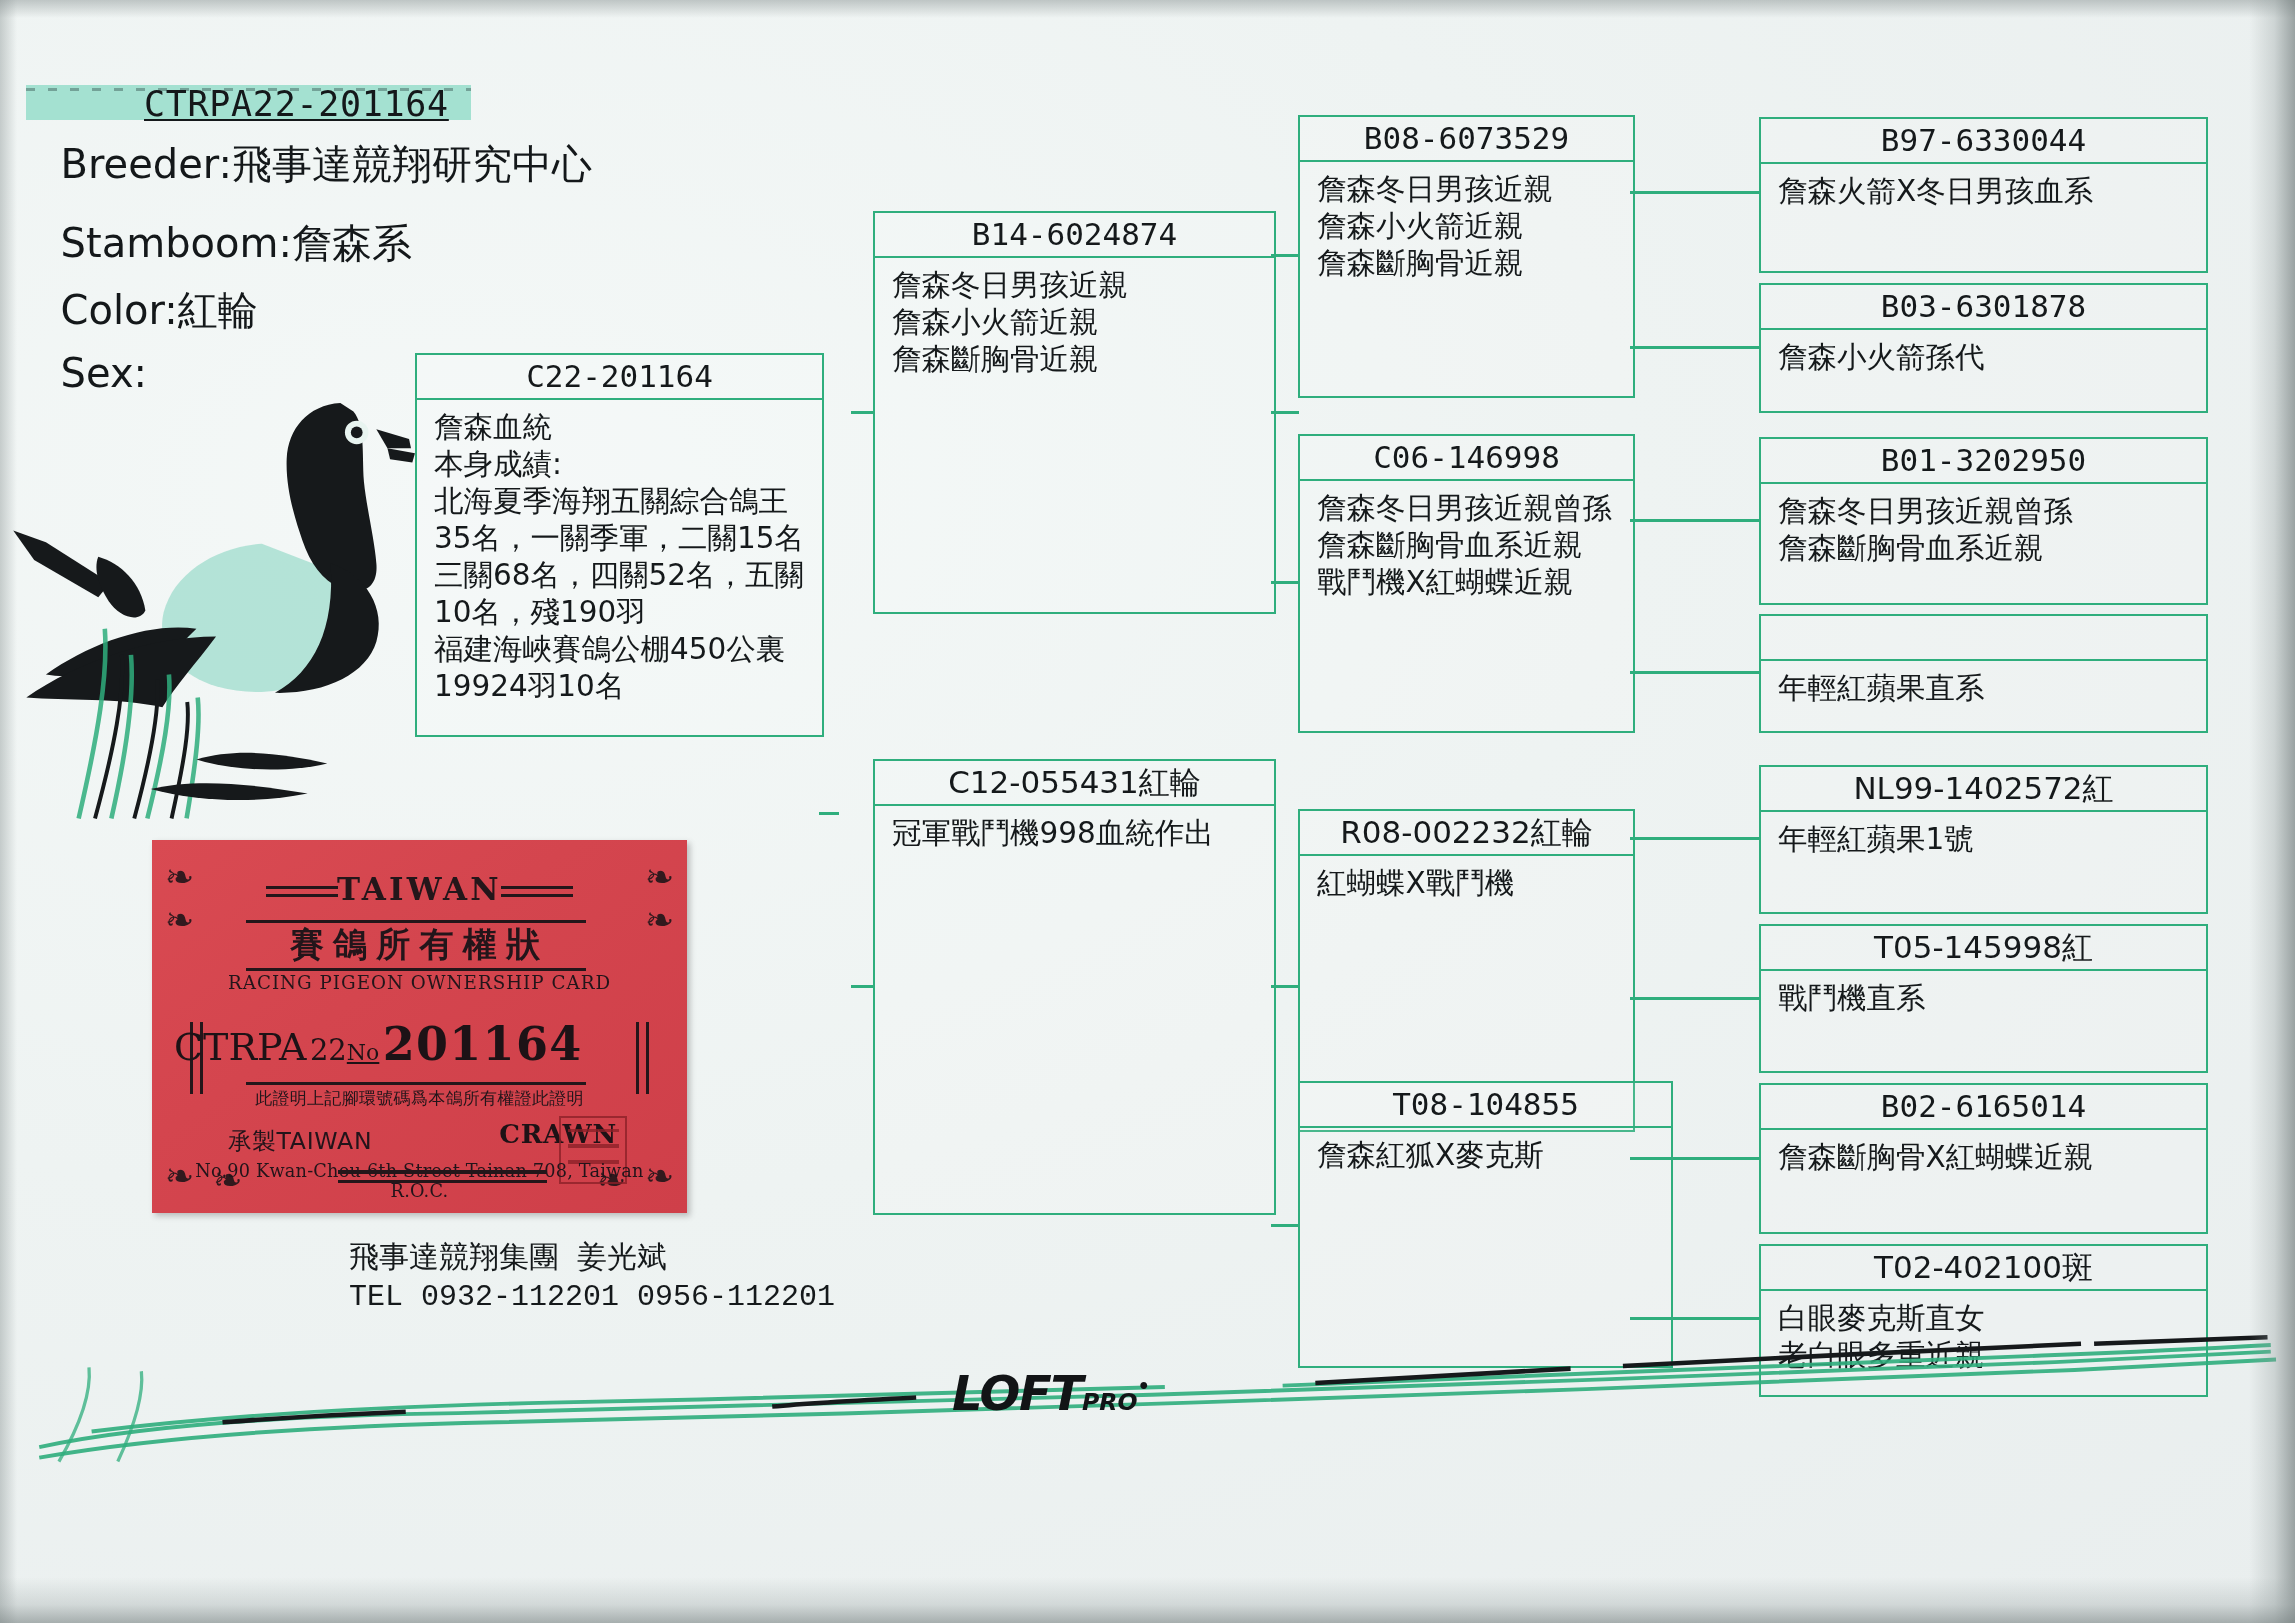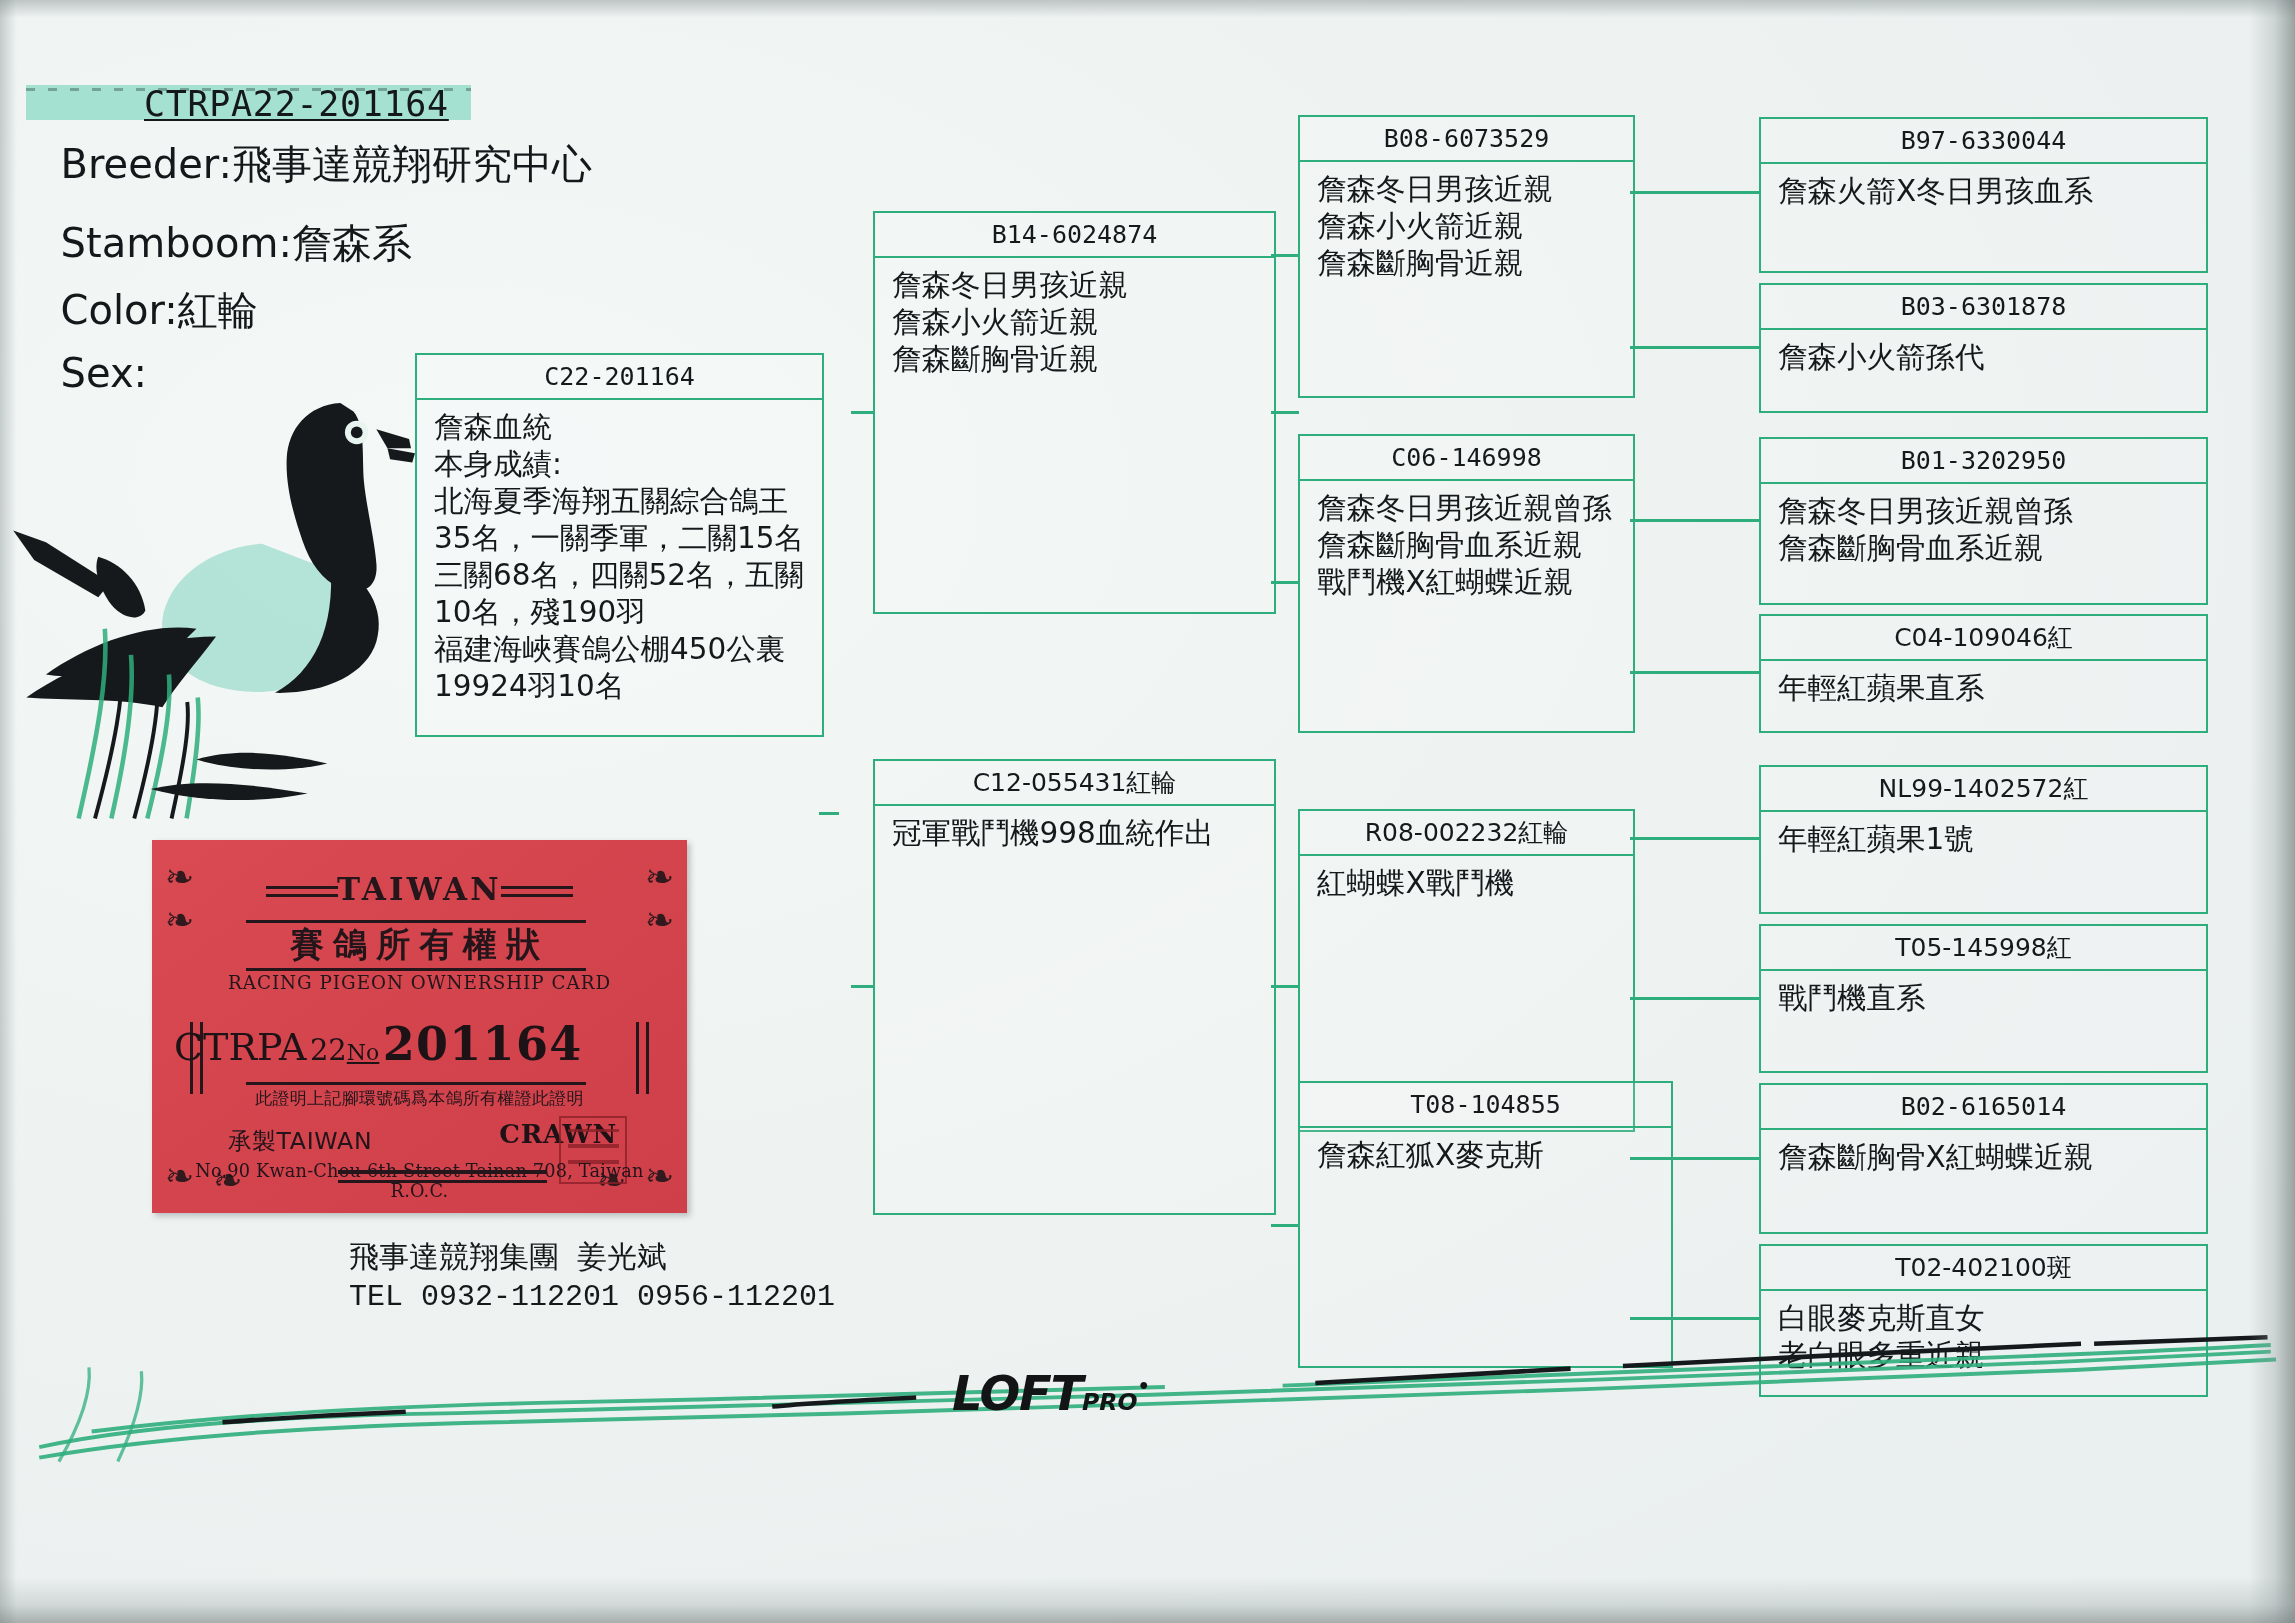--- a/index.html
+++ b/index.html
@@ -45,21 +45,21 @@
   .hdr-line{
     position:absolute;left:19.6px;
     font-size:40px;color:#14181a;white-space:nowrap;letter-spacing:0px;margin-left:41px;
   }
   .hl1{top:137px;} .hl2{top:216px;} .hl3{top:283px;} .hl4{top:350px;}
 
   
   .pbox{position:absolute;border:2px solid #2fae7d;background:rgba(255,255,255,.12);}
   .pbox .ttl{
     position:absolute;left:0;top:0;width:100%;
-    text-align:center;font-size:25px;color:#15191b;
+    text-align:center;font-size:31px;color:#15191b;
     font-family:"DejaVu Sans Mono","Liberation Mono",monospace;
     letter-spacing:0px;line-height:43px;height:37px;white-space:nowrap;
   }
   .pbox .divider{position:absolute;left:0;top:43px;width:100%;height:0;border-top:2px solid #2fae7d;}
   .pbox .body{
     position:absolute;left:17px;top:54px;right:6.5px;
     font-size:29.5px;line-height:37px;color:#15191b;white-space:pre-line;
     letter-spacing:0px;
   }
   .pbox.cn .ttl{font-family:"DejaVu Sans","Liberation Sans",sans-serif;}
@@ -239,21 +239,20 @@
   </div>
 
   <div class="pbox" style="left:1759px;top:437px;width:445px;height:164px;">
     <div class="ttl">B01-3202950</div>
     <div class="divider"></div>
     <div class="body">詹森冬日男孩近親曾孫
 詹森斷胸骨血系近親</div>
   </div>
 
   <div class="pbox cn" style="left:1759px;top:614px;width:445px;height:115px;">
-    <div class="ttl">C04-109046紅</div>
     <div class="divider"></div>
     <div class="body">年輕紅蘋果直系</div>
   </div>
 
   <div class="pbox cn" style="left:1759px;top:765px;width:445px;height:145px;">
     <div class="ttl">NL99-1402572紅</div>
     <div class="divider"></div>
     <div class="body">年輕紅蘋果1號</div>
   </div>
 

